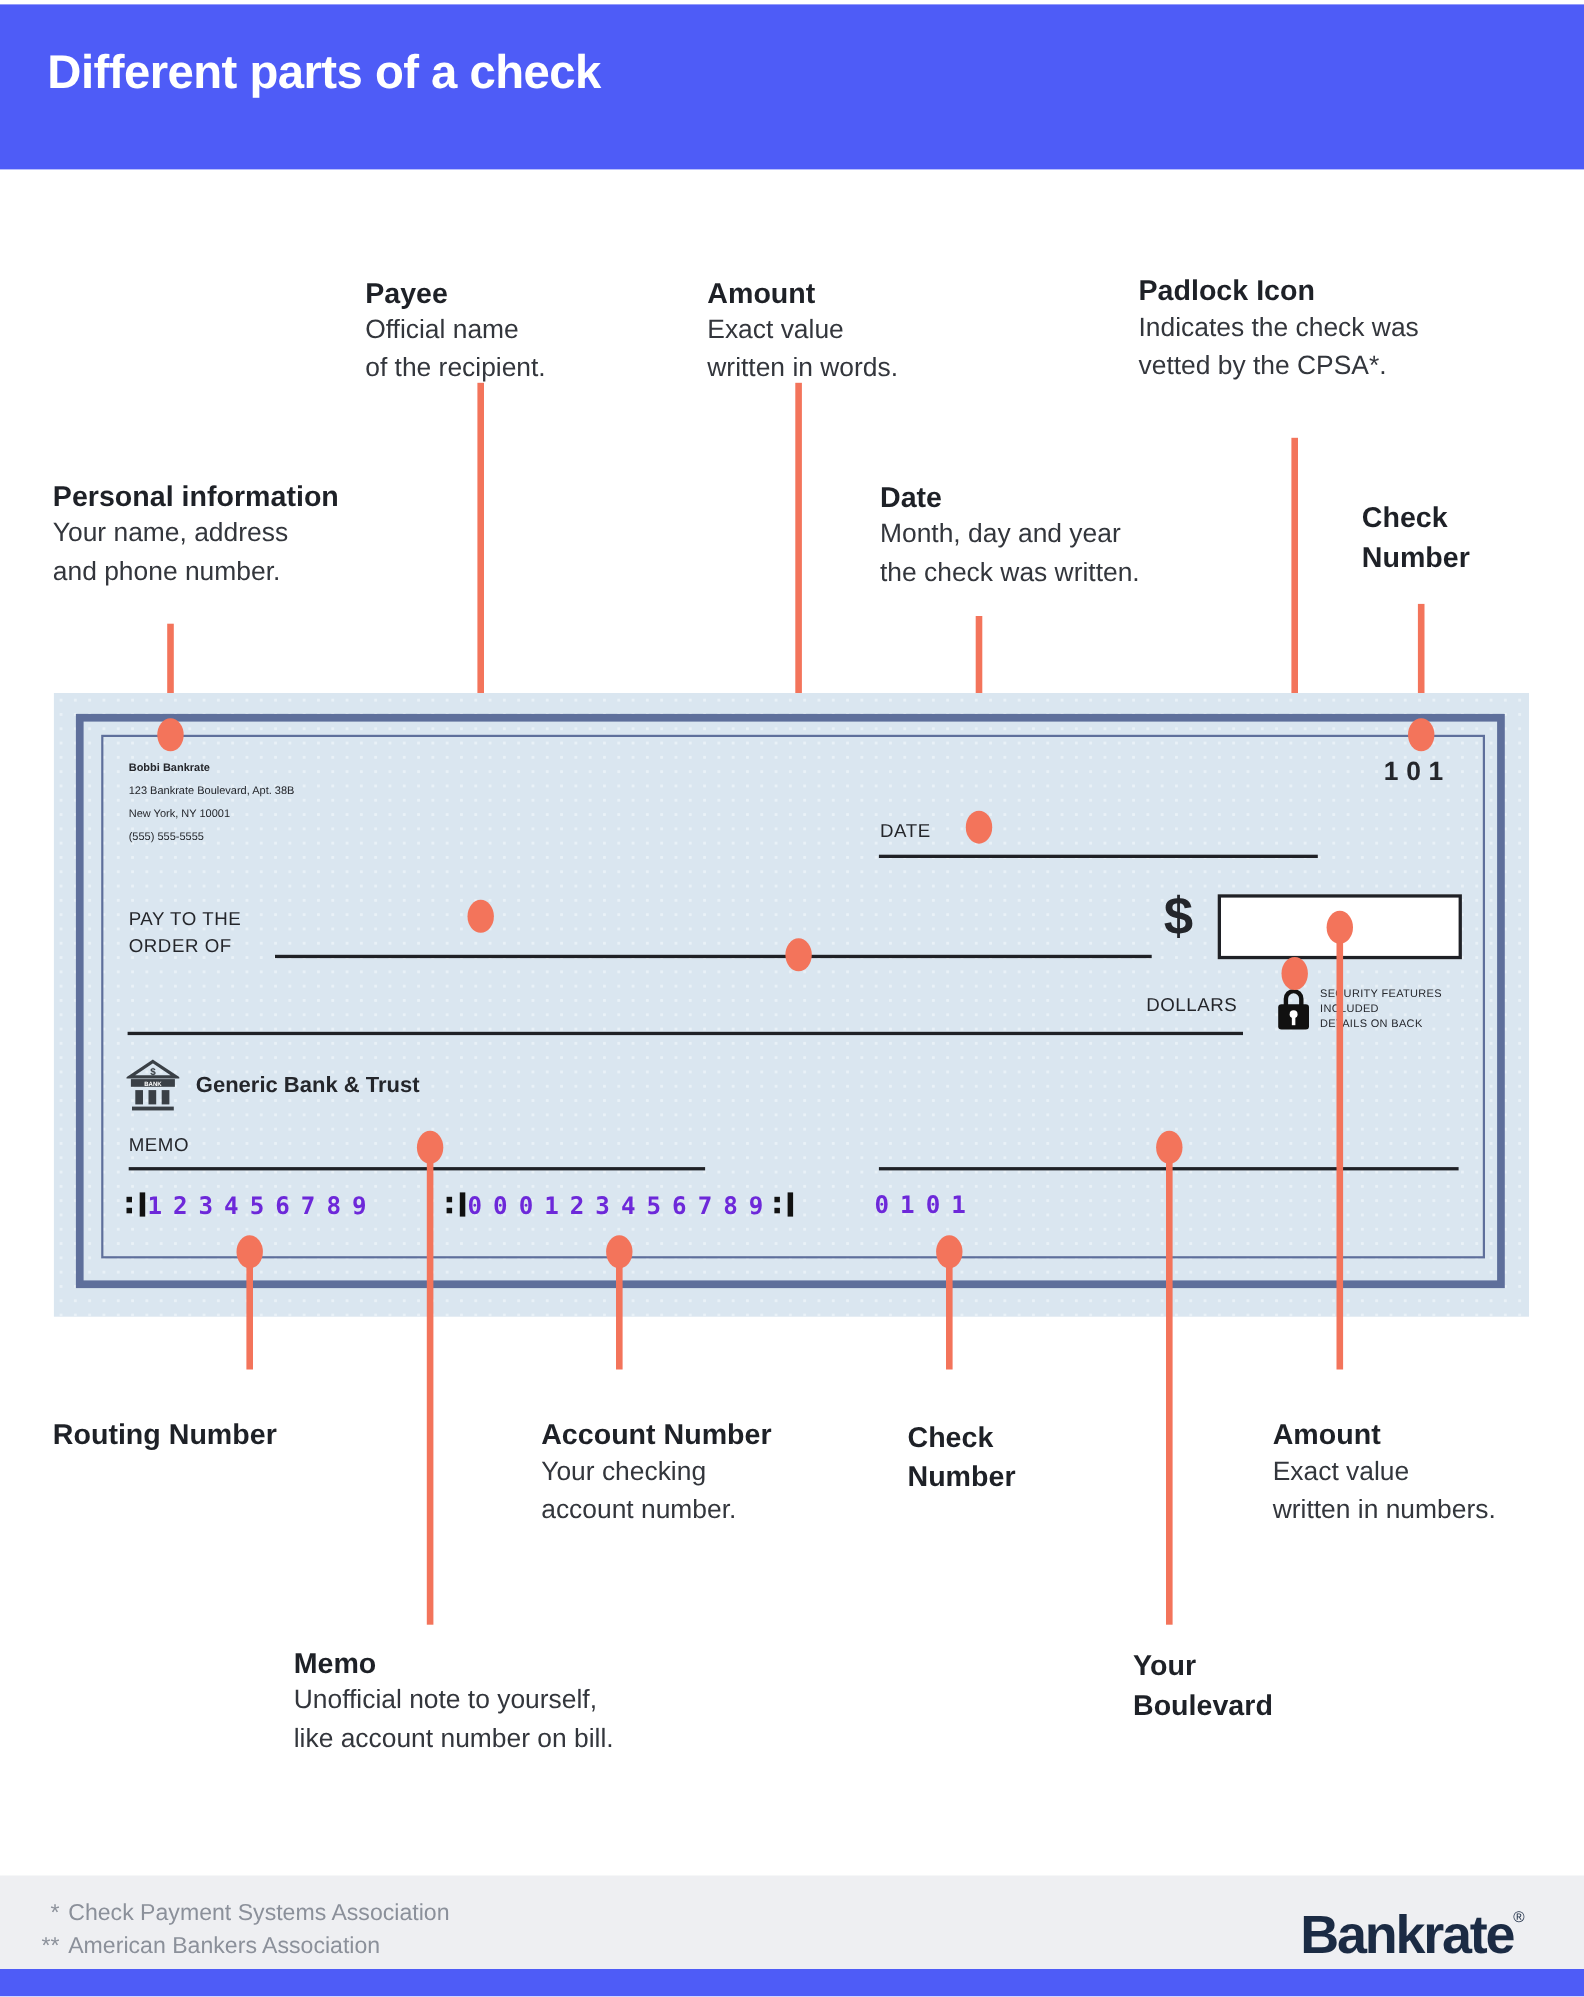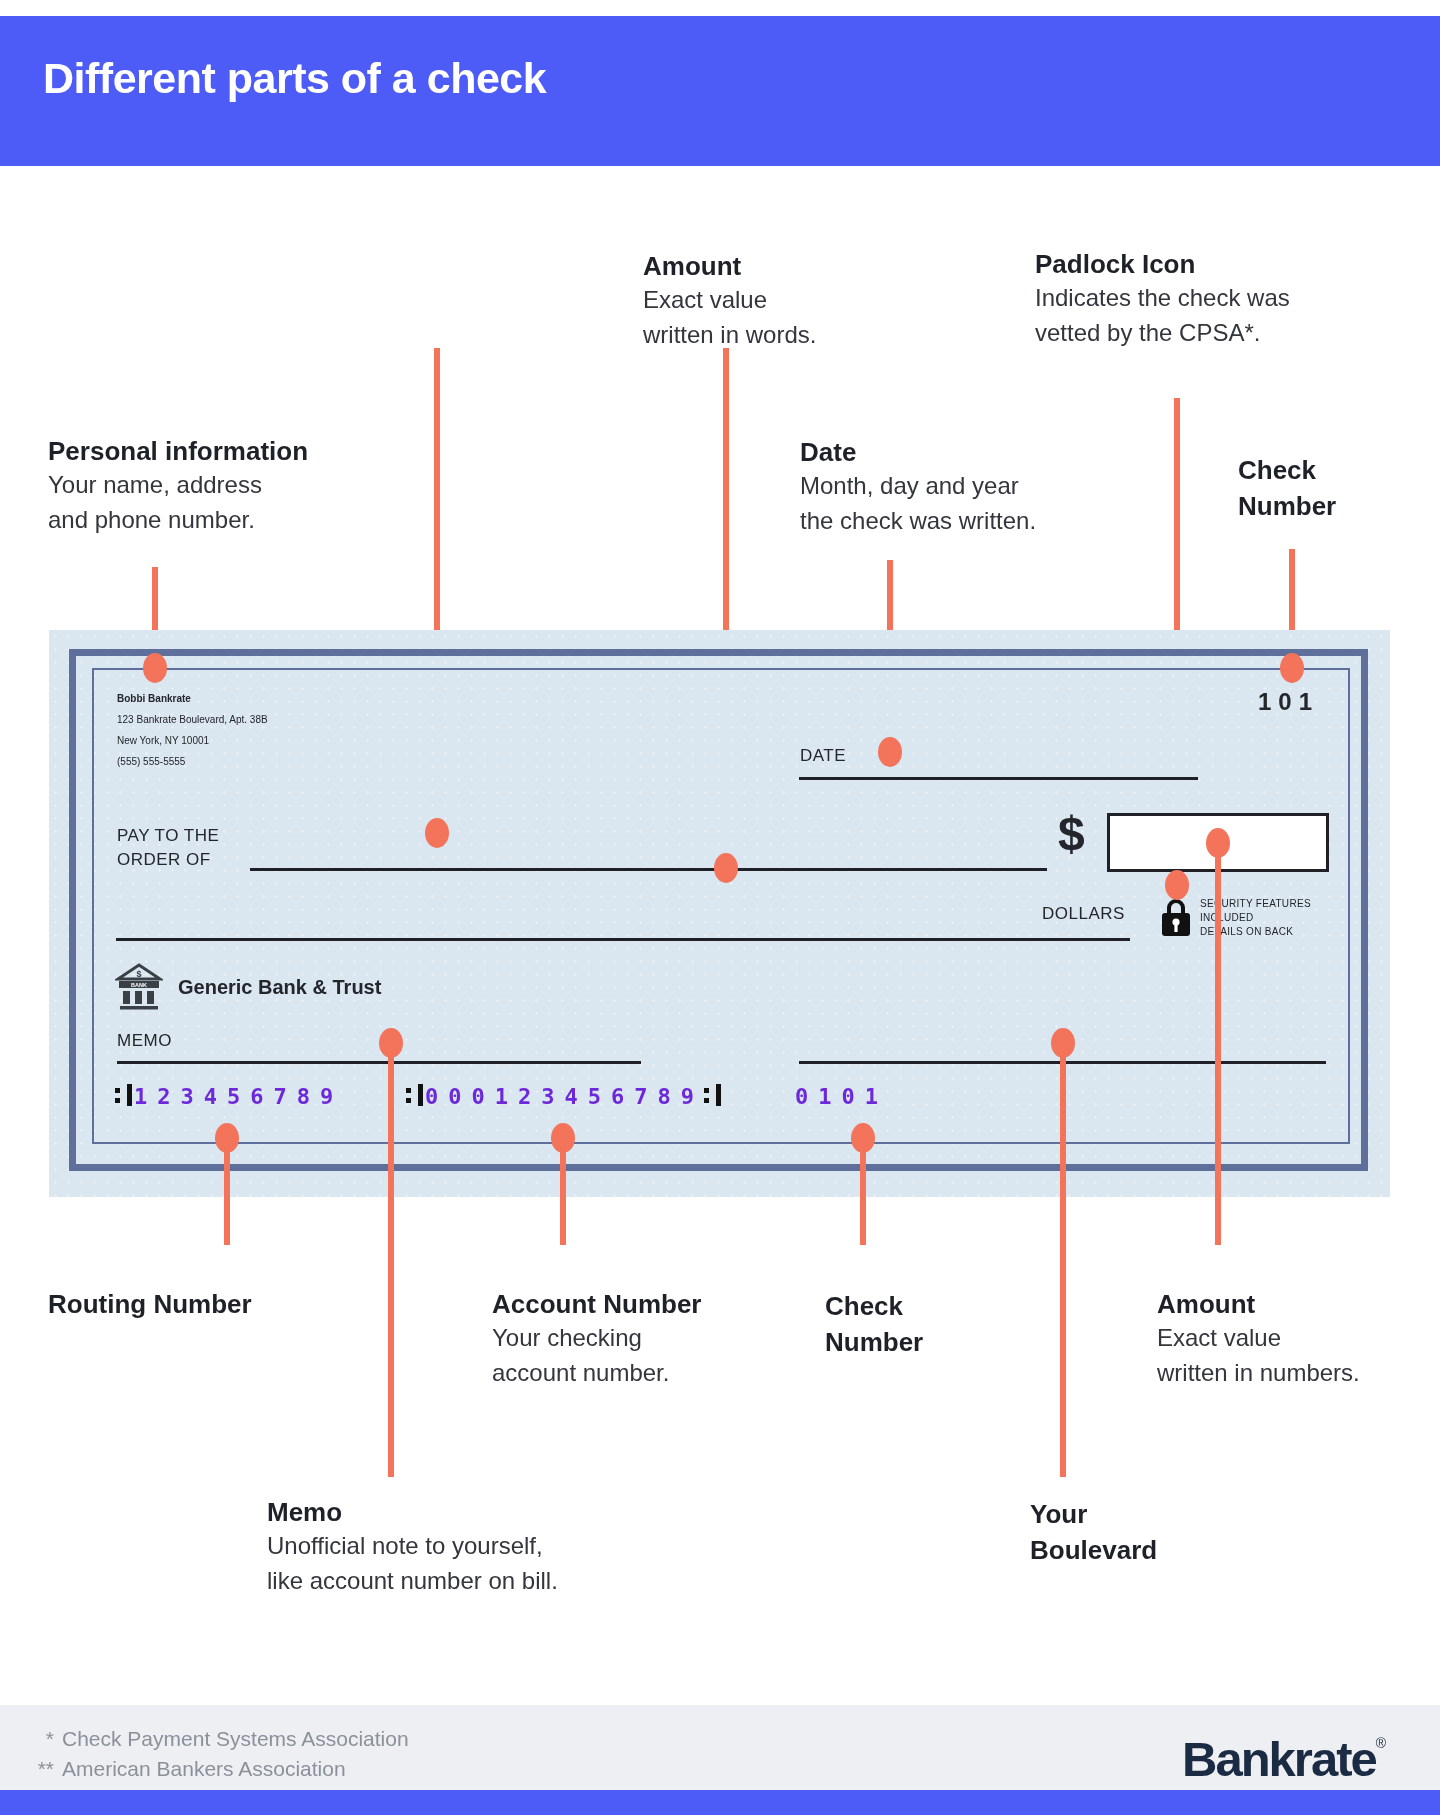--- a/index.html
+++ b/index.html
@@ -1,20 +1,20 @@
 <!DOCTYPE html>
 <html><head>
 <meta charset="utf-8">
 <style>
   html,body{margin:0;padding:0;background:#ffffff;}
   #page{position:relative;width:1440px;height:1815px;overflow:hidden;
         font-family:"Liberation Sans","DejaVu Sans",sans-serif;color:#1f2126;}
 
   
-  .header{position:absolute;left:0;top:16px;width:1440px;height:150px;background:#4e5cf7;}
+  .header{position:absolute;left:0;top:4px;width:1440px;height:150px;background:#4e5cf7;}
   .header h1{position:absolute;left:43px;top:38px;margin:0;font-size:43px;font-weight:700;
              color:#ffffff;letter-spacing:-0.5px;}
   .footer-band{position:absolute;left:0;top:1705px;width:1440px;height:85px;background:#eeeff2;}
   .footer-blue{position:absolute;left:0;top:1790px;width:1440px;height:25px;background:#4e5cf7;}
   .footnotes{position:absolute;left:28px;top:1724px;font-size:21px;line-height:30px;color:#8b909a;}
   .footnote-row{display:flex;}
   .fn-marker{display:inline-block;width:26px;text-align:right;margin-right:8px;}
   .brand{position:absolute;left:1182px;top:1731px;font-size:49px;font-weight:700;
          color:#1b2b44;letter-spacing:-2px;}
   .brand sup{font-size:14px;font-weight:400;vertical-align:28px;letter-spacing:0;}
@@ -192,20 +192,27 @@
   <div class="cdot dot-personal"></div>
   <div class="cdot dot-date"></div>
   <div class="cdot dot-checknum-top"></div>
   <div class="cdot dot-amount-numbers"></div>
   <div class="cdot dot-routing"></div>
   <div class="cdot dot-account"></div>
   <div class="cdot dot-checknum-bottom"></div>
   <div class="cdot dot-memo"></div>
   <div class="cdot dot-signature"></div>
 
+  <div class="ann ann-payee">
+    <h2>Payee</h2>
+    <div class="body">
+      <span>Official name</span>
+      <span>of the recipient.</span>
+    </div>
+  </div>
 
   <div class="ann ann-amount-words">
     <h2>Amount</h2>
     <div class="body">
       <span>Exact value</span>
       <span>written in words.</span>
     </div>
   </div>
 
   <div class="ann ann-padlock">

